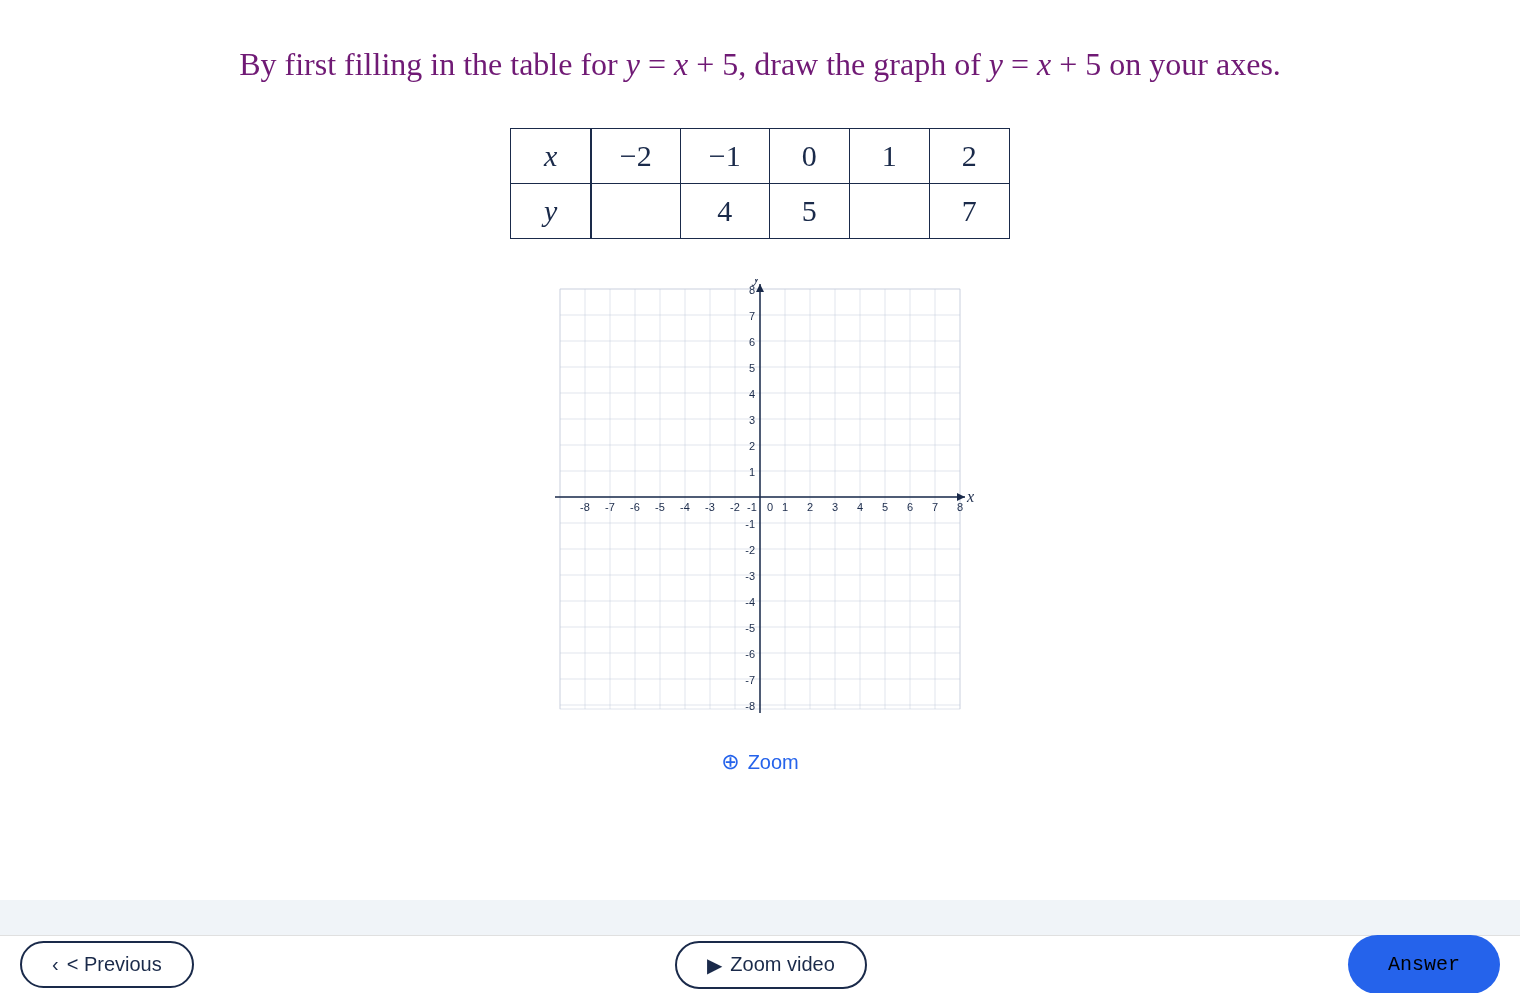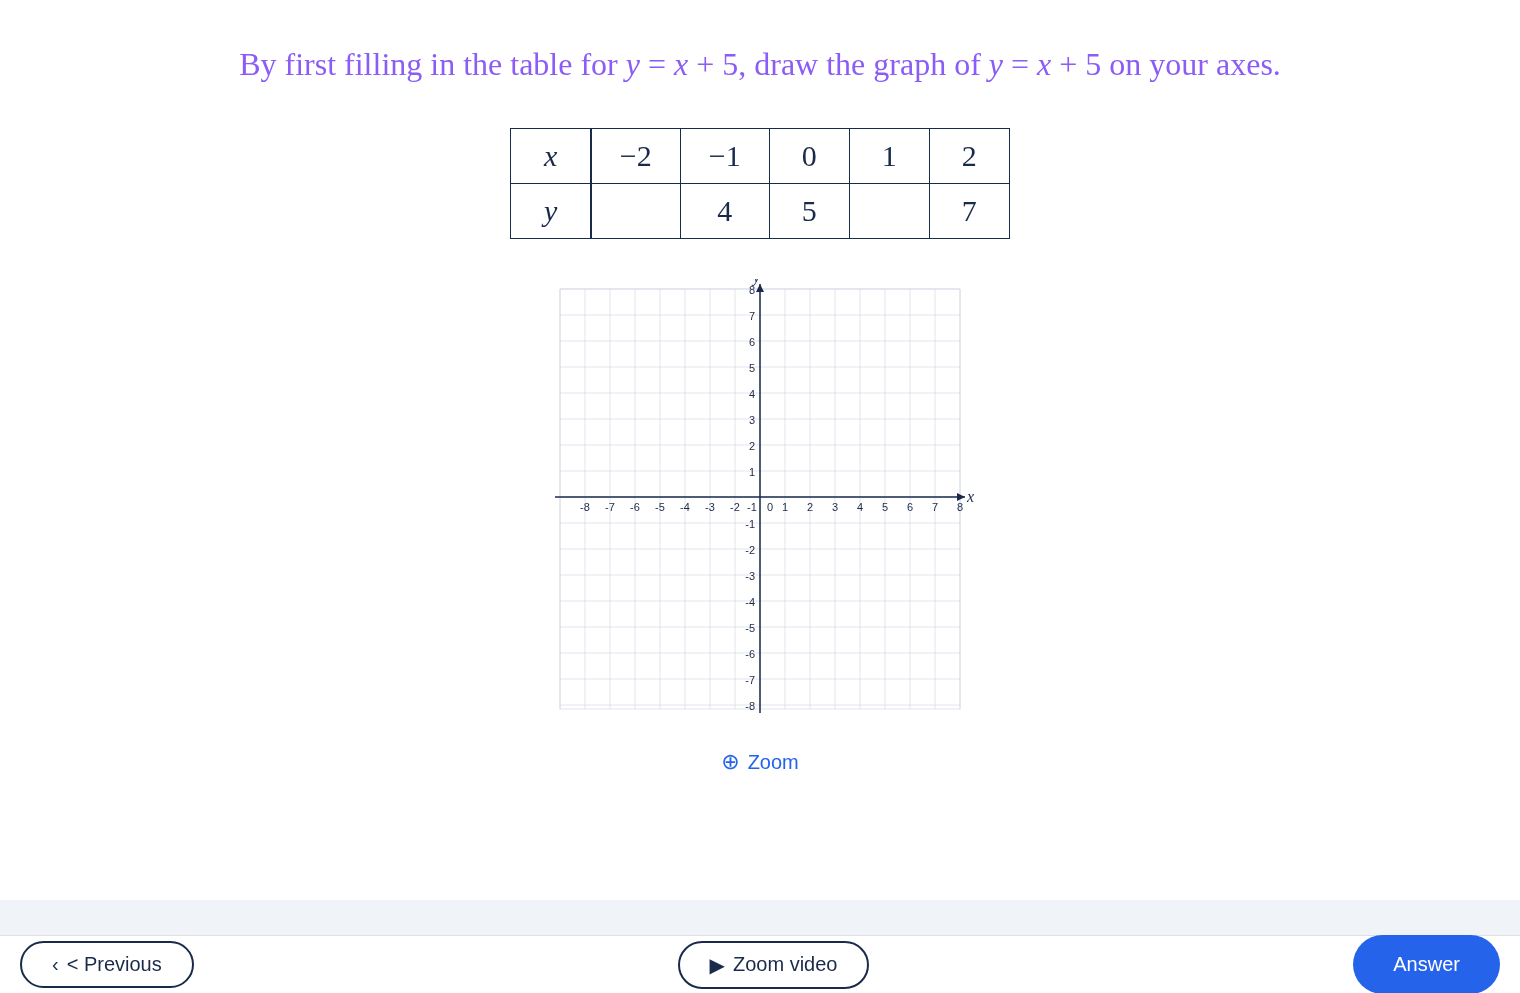--- a/index.html
+++ b/index.html
@@ -17,21 +17,21 @@
       width: 100%;
       min-height: 900px;
       padding: 40px 60px 20px;
       display: flex;
       flex-direction: column;
       align-items: center;
     }
 
     .question-text {
       font-size: 32px;
-      color: #8b5cf6;
+      color: #701a75;
       text-align: center;
       line-height: 1.5;
       margin-bottom: 40px;
       max-width: 1400px;
     }
 
     .table-container {
       margin-bottom: 40px;
     }
 
@@ -116,23 +116,23 @@
       gap: 8px;
       font-family: Arial, sans-serif;
     }
 
     .answer-button {
       background: #2563eb;
       border: none;
       border-radius: 30px;
       padding: 18px 40px;
       font-size: 20px;
-      color: #ffffff;
-      cursor: pointer;
-      font-family: Liberation Sans, sans-serif;
+      color: #000000;
+      cursor: pointer;
+      font-family: Liberation Mono, monospace;
     }
 
     
     .grid-svg {
       display: block;
     }
   </style>
 </head>
 <body>
 

